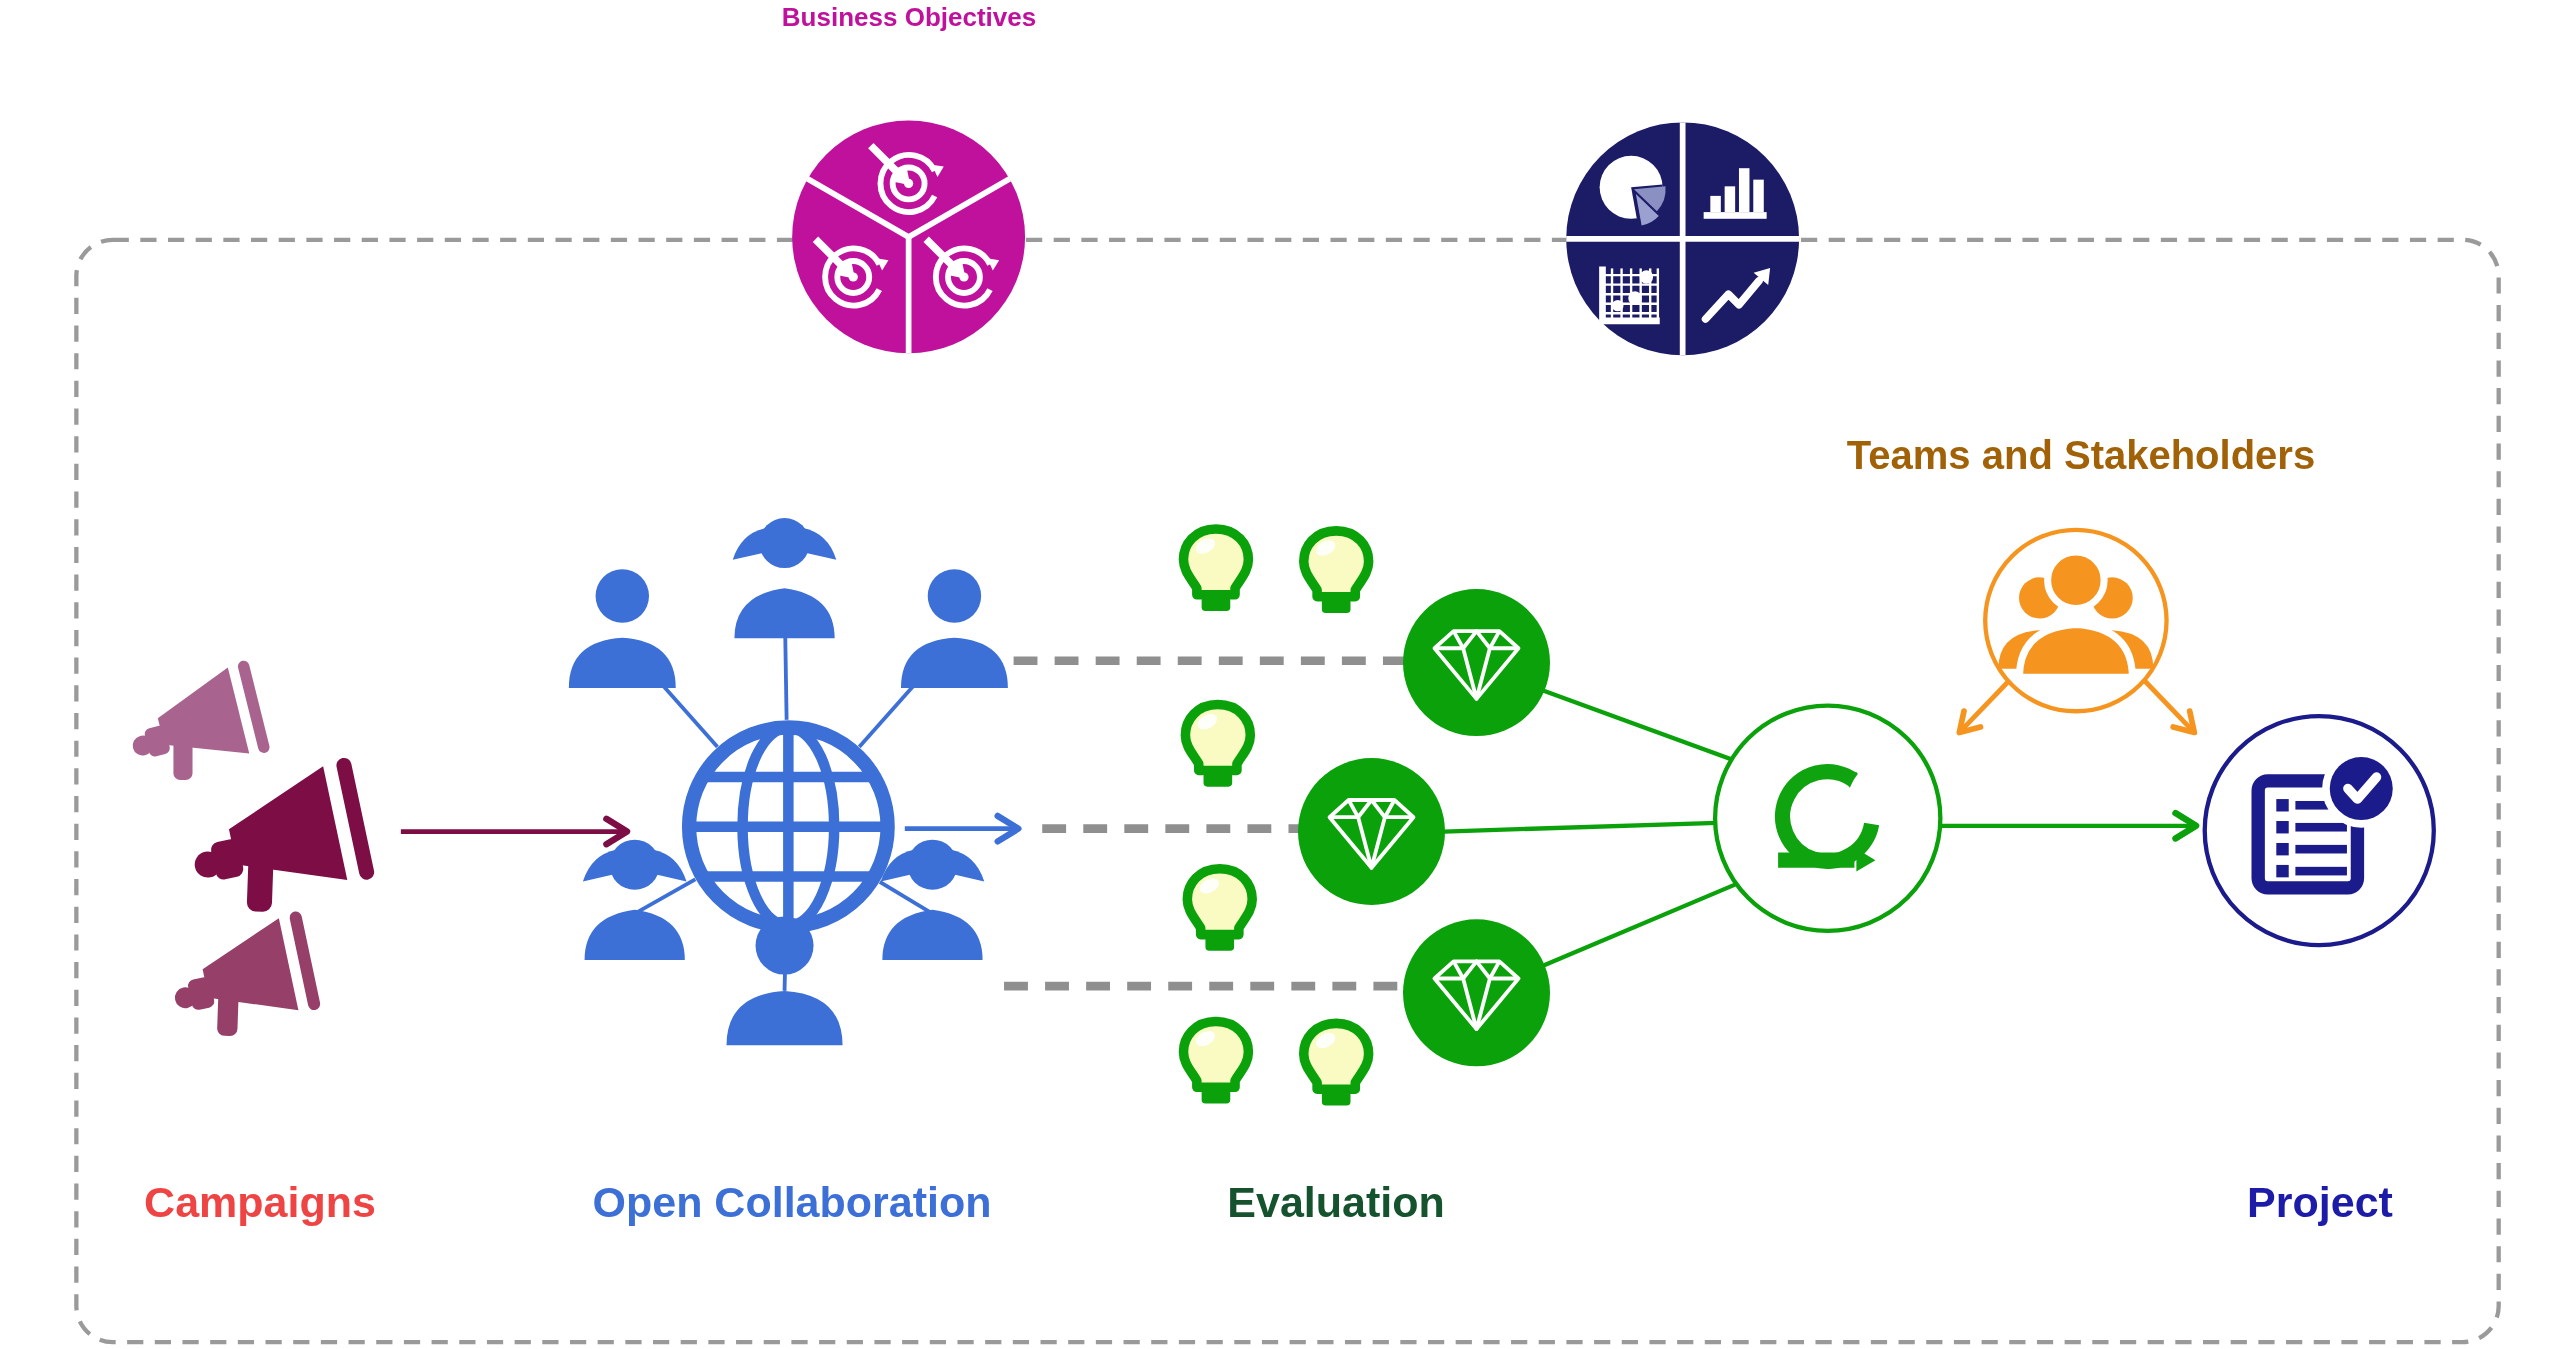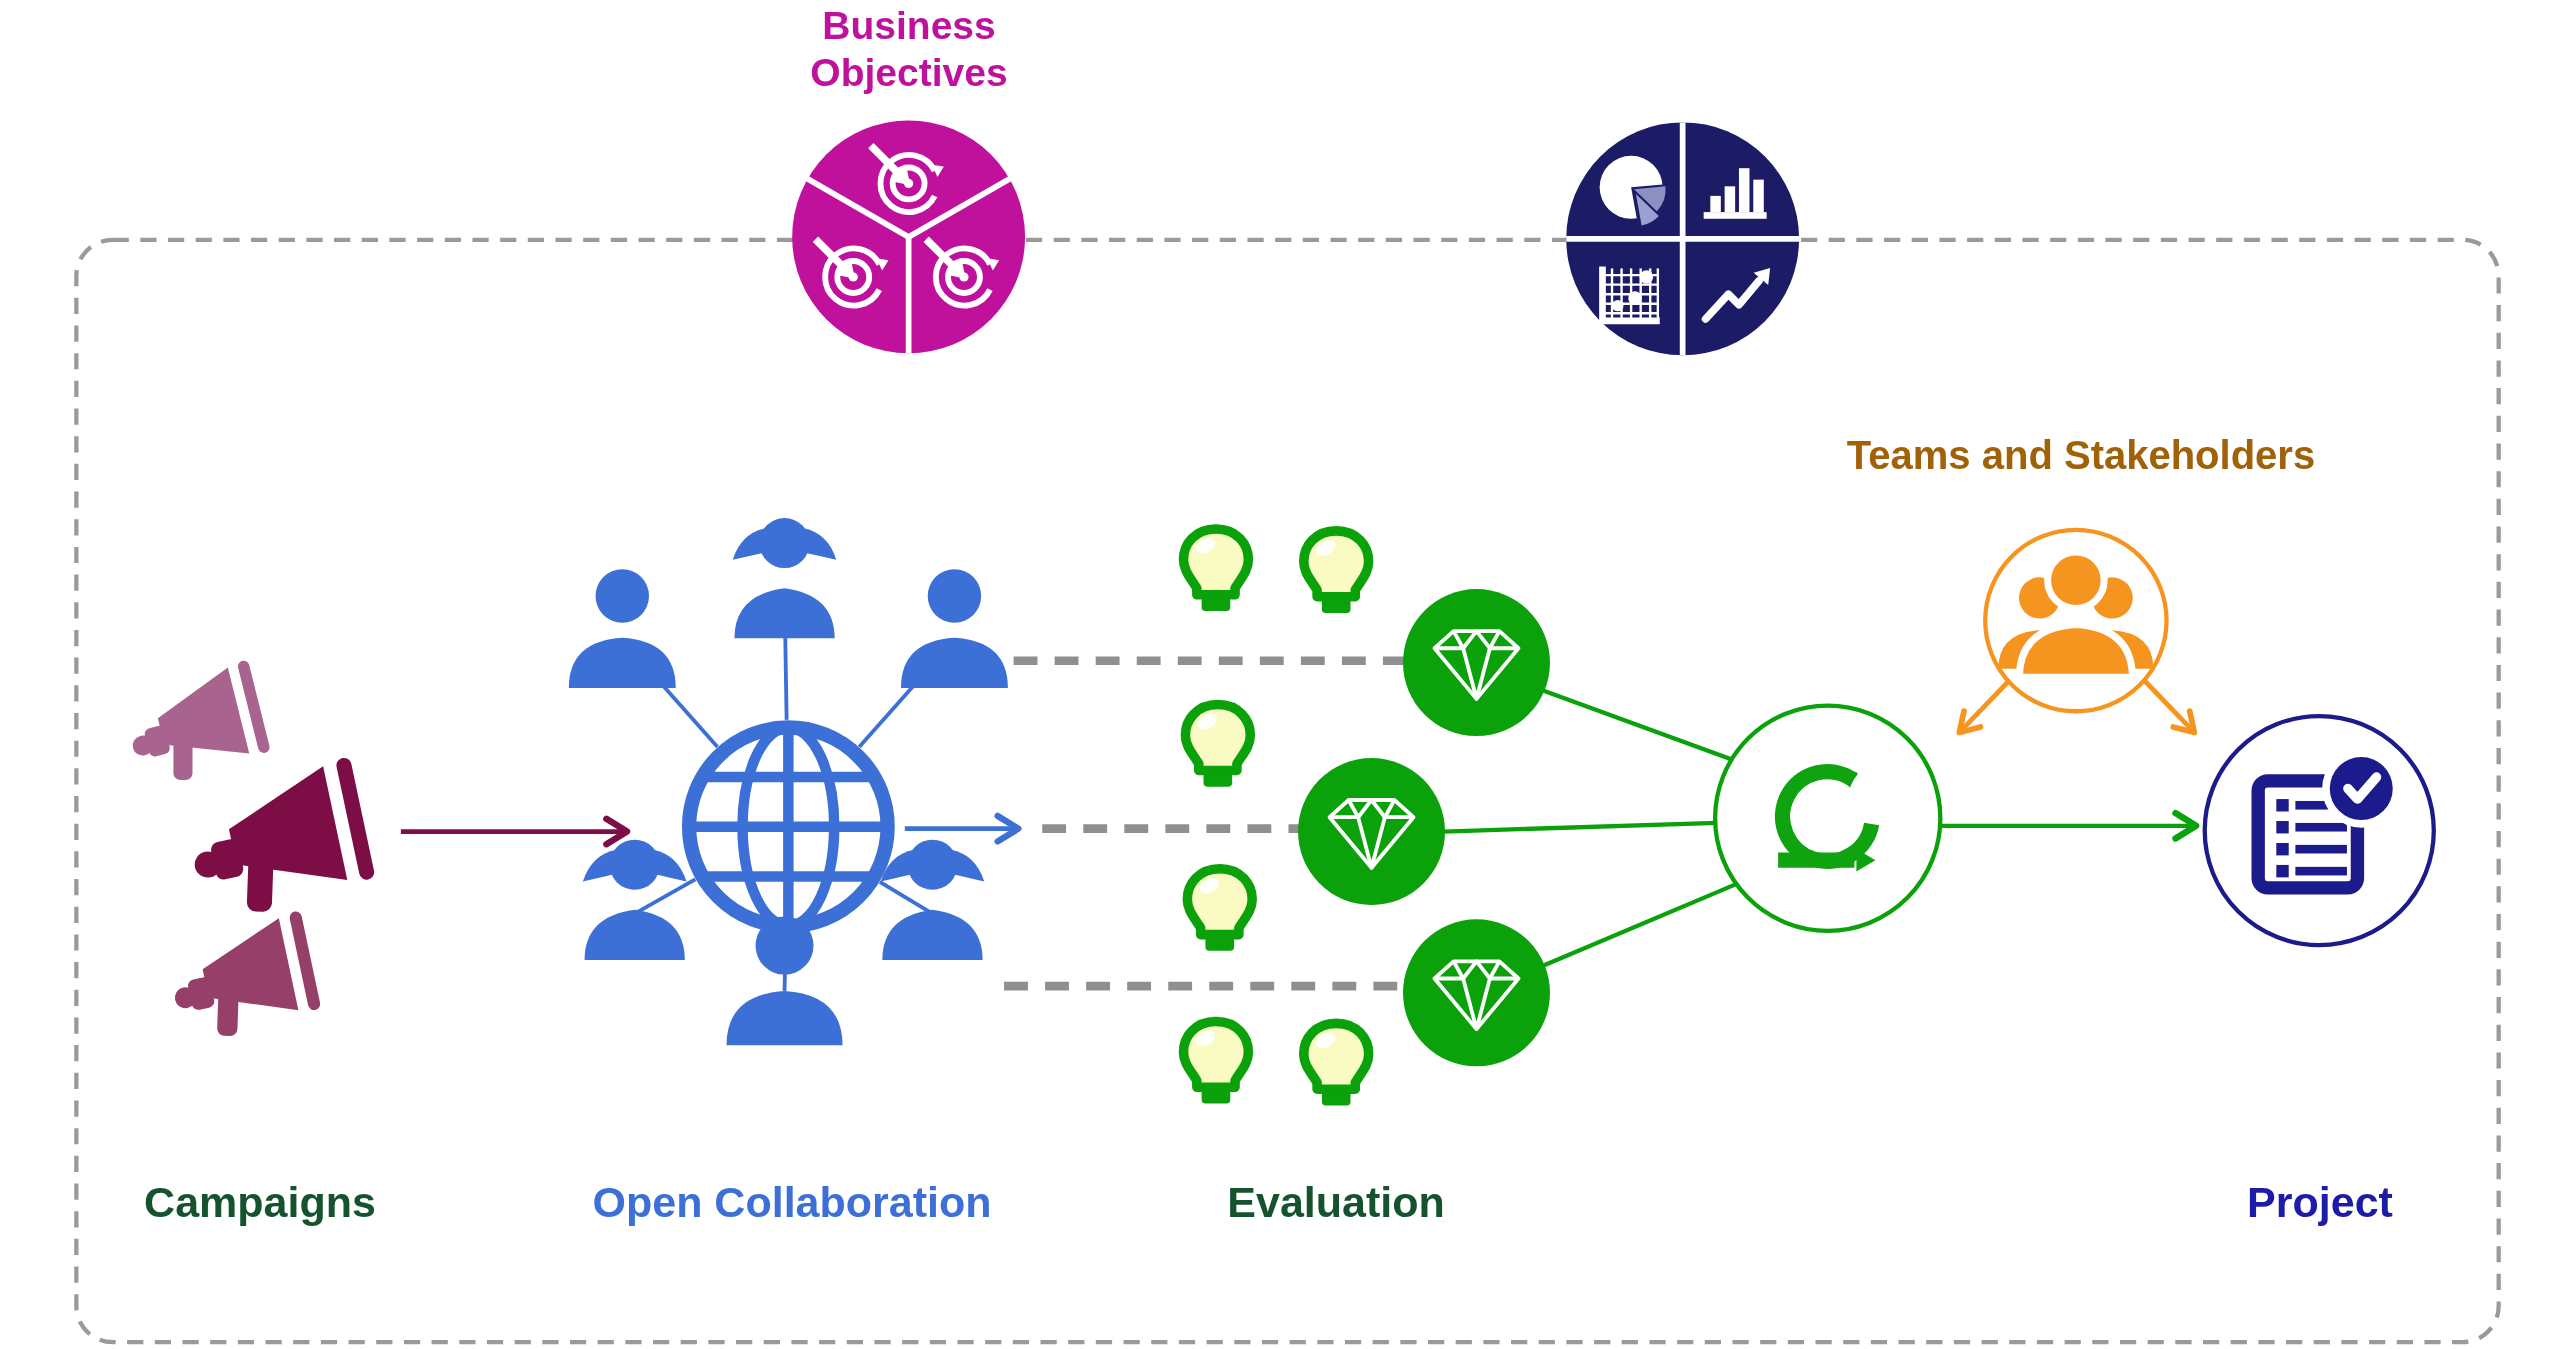--- a/index.html
+++ b/index.html
@@ -2,21 +2,21 @@
 <html><head>
 <meta charset="utf-8">
 <style>
   html,body{margin:0;padding:0;background:#fff;}
   .canvas{position:relative;width:2576px;height:1350px;background:#fff;overflow:hidden;
           font-family:"Liberation Sans", sans-serif;}
   .layer{position:absolute;left:0;top:0;}
   .lbl{position:absolute;transform:translateX(-50%);font-weight:700;text-align:center;
        white-space:nowrap;line-height:1.22;}
   .lbl.wrap{white-space:normal;}
-  .top-lbl{font-size:39px;}
+  .top-lbl{font-size:26px;}
   .stage-lbl{font-size:43px;top:1176px;}
   .teams-lbl{font-size:40px;top:431px;}
 </style>
 </head>
 <body>
 
 <div class="canvas">
 
   <svg class="layer" width="2576" height="1350" viewBox="0 0 2699 1414">
     <defs>
@@ -237,18 +237,18 @@
       <g transform="translate(56,56)">
         <path d="M -32,28 L -8,2 L 3,13 L 24,-12" stroke="#fff" stroke-width="8" fill="none" stroke-linecap="round" stroke-linejoin="round"></path>
         <polygon points="0,-10 15,0 0,10" fill="#fff" transform="translate(26,-14) rotate(-50)"></polygon>
       </g>
     </g>
   </svg>
 
   <div class="lbl wrap top-lbl" style="left:909px;top:1.9px;width:286px;color:#c0119c;">Business Objectives</div>
   <div class="lbl teams-lbl" style="left:2081px;color:#a16207;">Teams and Stakeholders</div>
 
-  <div class="lbl stage-lbl" style="left:260px;color:#14532d;">Campaigns</div>
+  <div class="lbl stage-lbl" style="left:260px;color:#ef4444;">Campaigns</div>
   <div class="lbl stage-lbl" style="left:792px;color:#3c70d6;">Open Collaboration</div>
   <div class="lbl stage-lbl" style="left:1336px;color:#14532d;">Evaluation</div>
   <div class="lbl stage-lbl" style="left:2320px;color:#1c1ca8;">Project</div>
 </div>
 
 
 </body></html>

